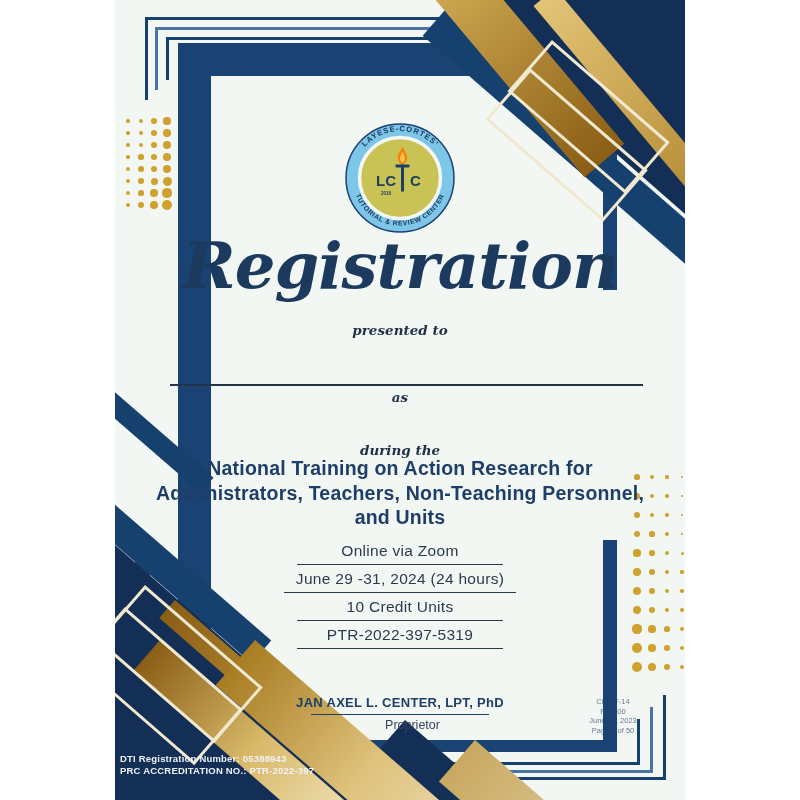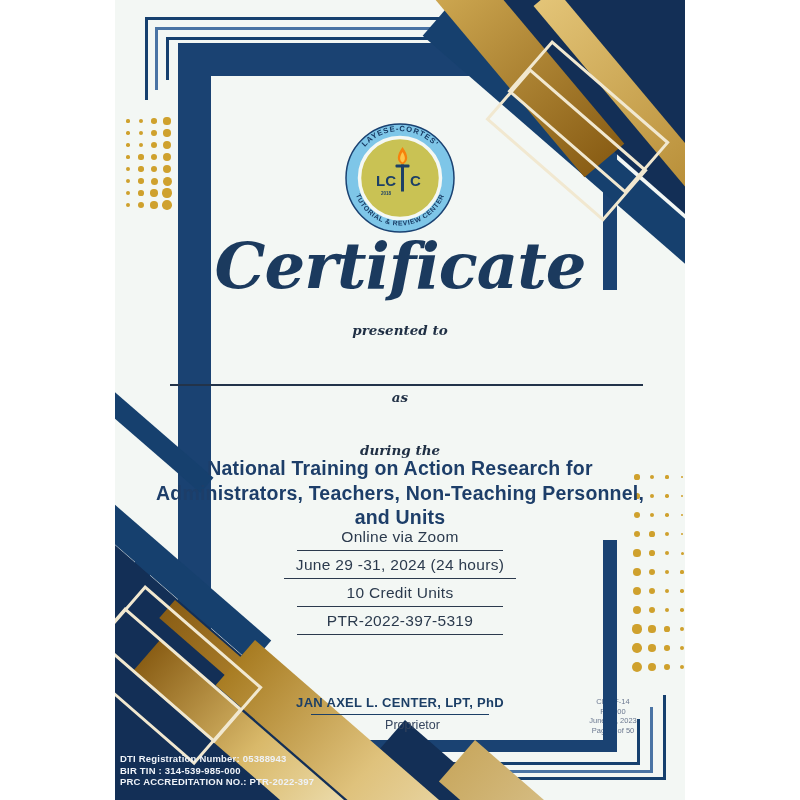--- a/index.html
+++ b/index.html
@@ -73,21 +73,21 @@
   .presented{top:322px;}
   .name-line{position:absolute;left:55px;top:384px;width:473px;height:0;
              border-top:2px solid #22334a;z-index:5;}
   .as{top:389px;}
   .role{top:399px;}
   .role span{display:inline-block;font:400 27px "Liberation Sans",sans-serif;color:#243549;
              letter-spacing:1px;border-bottom:2px solid #243549;padding:0 18px 7px;}
   .during{top:442px;}
   .event-title{top:456px;font:700 19.5px "Liberation Sans",sans-serif;color:#1d3e69;
                line-height:24.5px;letter-spacing:0.2px;}
-  .details{top:527px;}
+  .details{top:541px;}
   .detail-row{margin-bottom:4px;}
   .detail-row span{display:inline-block;min-width:182px;border-bottom:1.5px solid #2b3a4d;
                    padding:1px 12px 4px;font:400 15.5px "Liberation Sans",sans-serif;
                    color:#2b3a4d;letter-spacing:0.3px;}
   .signatory{top:695px;}
   .sig-name{font:700 13px "Liberation Sans",sans-serif;color:#1c3f66;letter-spacing:0.3px;}
   .sig-line{width:178px;border-top:1.5px solid #1c3f66;margin:4px auto 3px;}
   .sig-title{font:400 12.5px "Liberation Sans",sans-serif;color:#36455e;padding-left:25px;}
   .doc-meta{position:absolute;left:452px;top:697px;width:92px;text-align:center;z-index:2;
             font:400 7.5px "Liberation Sans",sans-serif;line-height:9.5px;color:var(--meta-text);}
@@ -236,21 +236,21 @@
       </text>
       <path d="M2.5 -31 C -4 -22 -3.5 -16.5 2.5 -13.5 C 8.5 -16.5 9 -22 2.5 -31 Z" fill="#f6820c"></path>
       <path d="M2.5 -26 C -0.8 -21 -0.5 -17.5 2.5 -15.5 C 5.5 -17.5 5.8 -21 2.5 -26 Z" fill="#fdc54b"></path>
       <rect x="1" y="-13.5" width="3" height="27" fill="#1c3f66"></rect>
       <rect x="-4.5" y="-13.5" width="14" height="3" rx="1" fill="#1c3f66"></rect>
       <text x="-4" y="8" text-anchor="end" class="mono">LC</text>
       <text x="10" y="8" text-anchor="start" class="mono">C</text>
       <text x="-14" y="17" text-anchor="middle" class="yr">2018</text>
     </svg>
 
-    <div class="content title">Certificate</div>
+    <div class="content title">Registration</div>
     <div class="content script presented">presented to</div>
     <div class="name-line"></div>
     <div class="content script as">as</div>
     <div class="content script during">during the</div>
     <div class="content event-title">
       <div>National Training on Action Research for</div>
       <div>Administrators, Teachers, Non-Teaching Personnel,</div>
       <div>and Units</div>
     </div>
     <div class="content details">
@@ -268,18 +268,17 @@
       </div>
     </div>
     <div class="content signatory">
       <div class="sig-name">JAN AXEL L. CENTER, LPT, PhD</div>
       <div class="sig-line"></div>
       <div class="sig-title">Proprietor</div>
     </div>
 
     <div class="footer-text">
       <div>DTI Registration Number: 05388943</div>
-      <div>BIR TIN : 314-539-985-000</div>
       <div>PRC ACCREDITATION NO.: PTR-2022-397</div>
     </div>
 
   </div>
 </div>
 
 </body></html>

